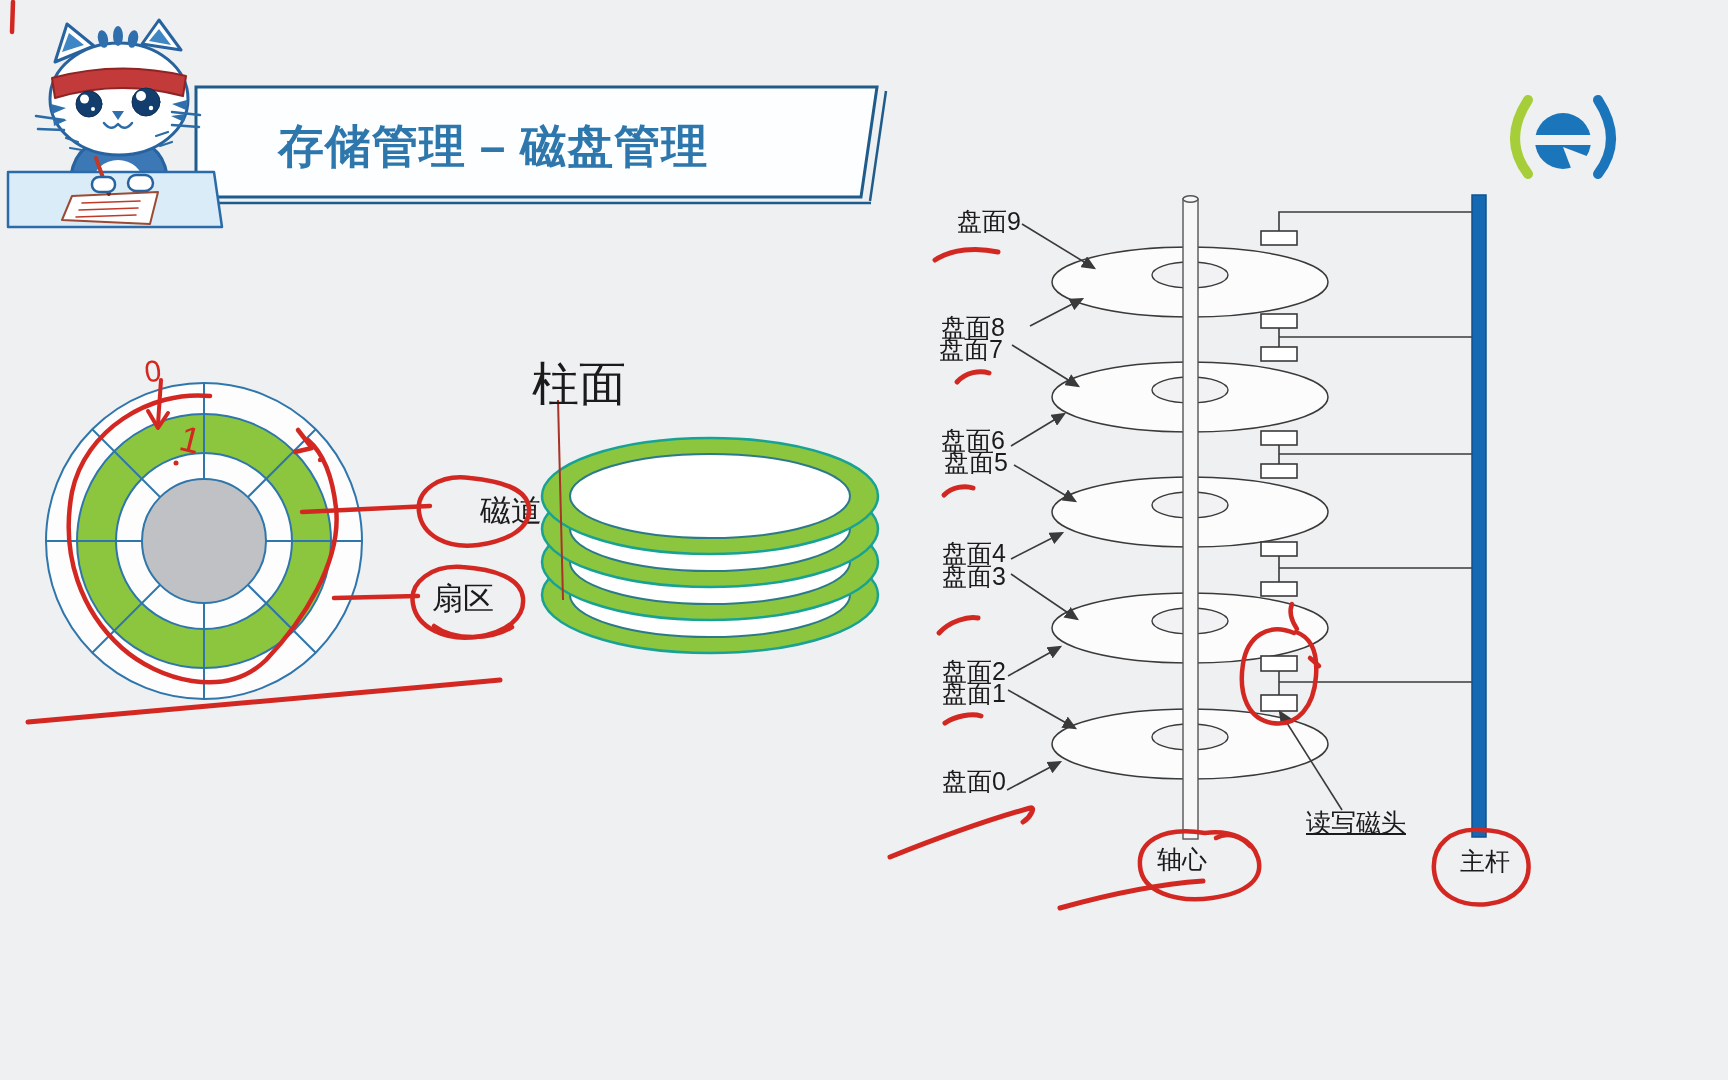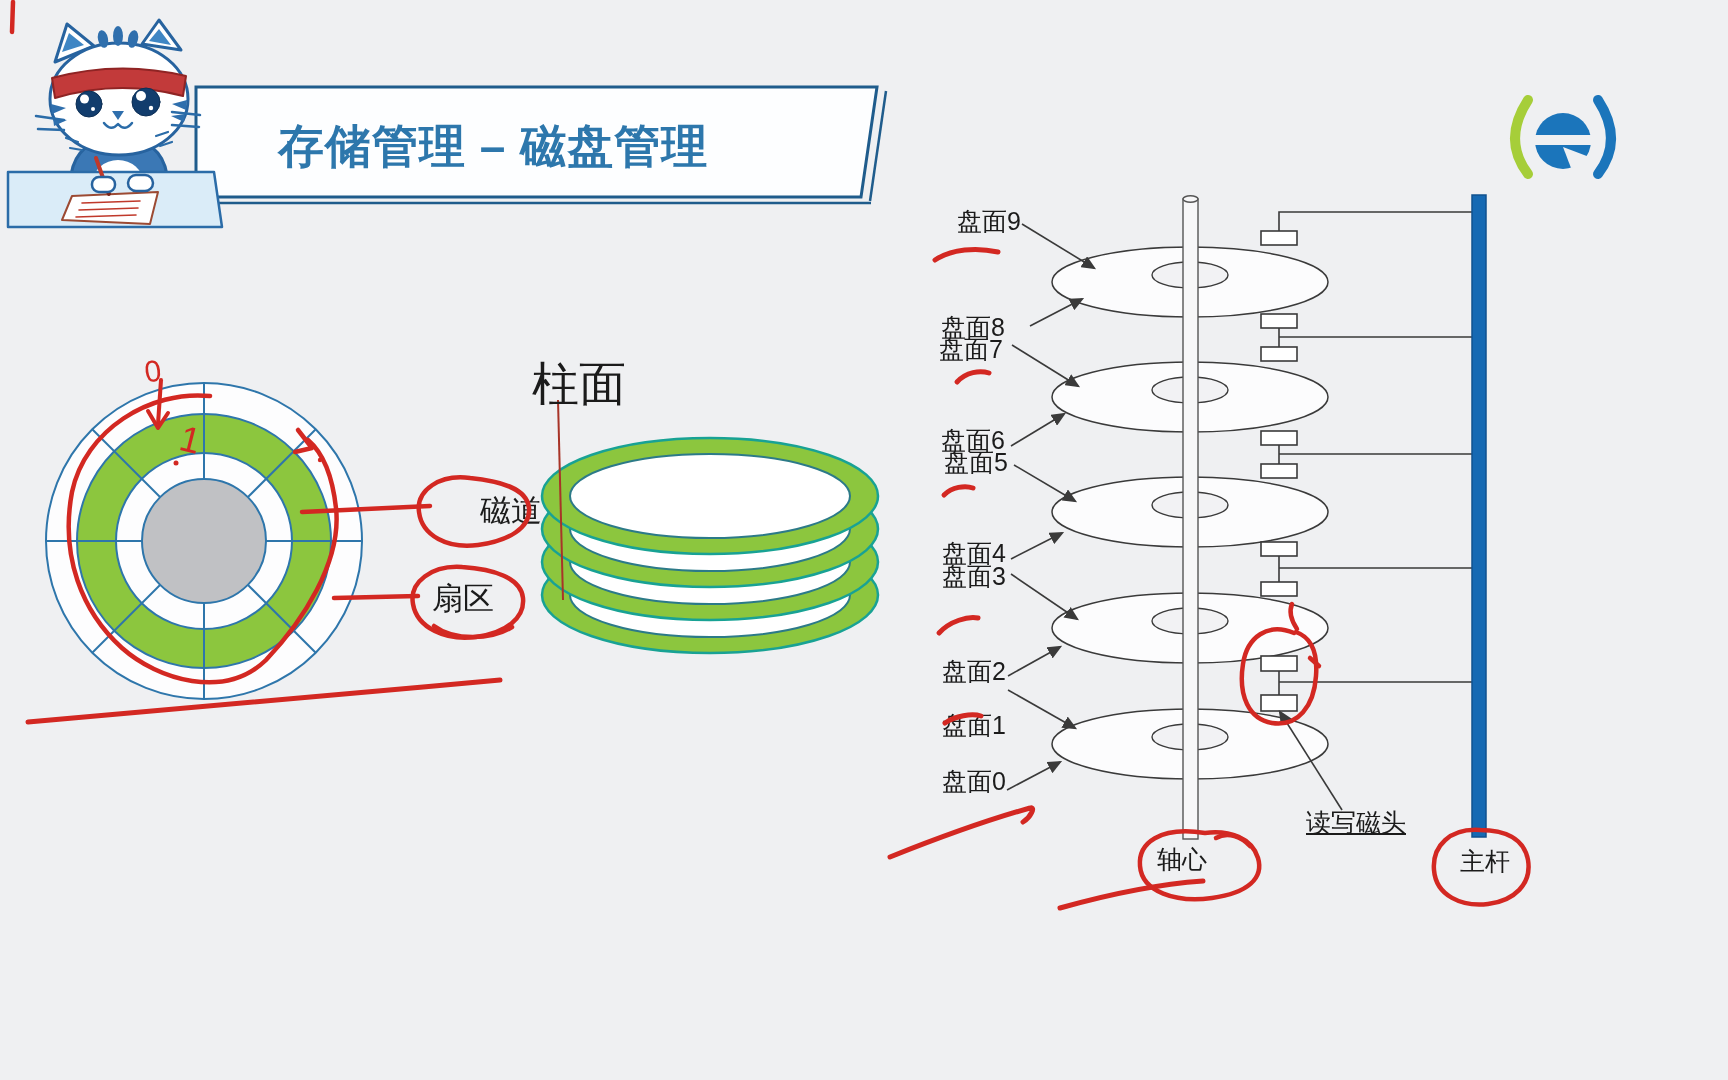--- a/index.html
+++ b/index.html
@@ -195,21 +195,21 @@
   <div class="lbl cyl-cn" style="left:532px;top:360px;">柱面</div>
 
   <div class="lbl surf" style="left:941px;top:209px;margin-left:16px;">盘面9</div>
   <div class="lbl surf" style="left:941px;top:315px;">盘面8</div>
   <div class="lbl surf" style="left:939px;top:337px;text-align:center;">盘面7</div>
   <div class="lbl surf" style="left:941px;top:428px;">盘面6</div>
   <div class="lbl surf" style="left:944px;top:450px;">盘面5</div>
   <div class="lbl surf" style="left:942px;top:541px;">盘面4</div>
   <div class="lbl surf" style="left:942px;top:564px;">盘面3</div>
   <div class="lbl surf" style="left:942px;top:659px;">盘面2</div>
-  <div class="lbl surf" style="left:942px;top:681px;margin-top:32px;">盘面1</div>
+  <div class="lbl surf" style="left:942px;top:681px;">盘面1</div>
   <div class="lbl surf" style="left:942px;top:769px;">盘面0</div>
 
   <div class="lbl small-cn" style="left:1157px;top:847px;">轴心</div>
   <div class="lbl small-cn" style="left:1460px;top:849px;">主杆</div>
   <div class="lbl small-cn" style="left:1306px;top:810px;text-decoration:underline;">读写磁头</div>
 </div>
 
 <svg id="overlay" class="layer" viewBox="0 0 1728 1080">
   <g fill="none" stroke="#d32822" stroke-width="4.5" stroke-linecap="round" stroke-linejoin="round">
 

